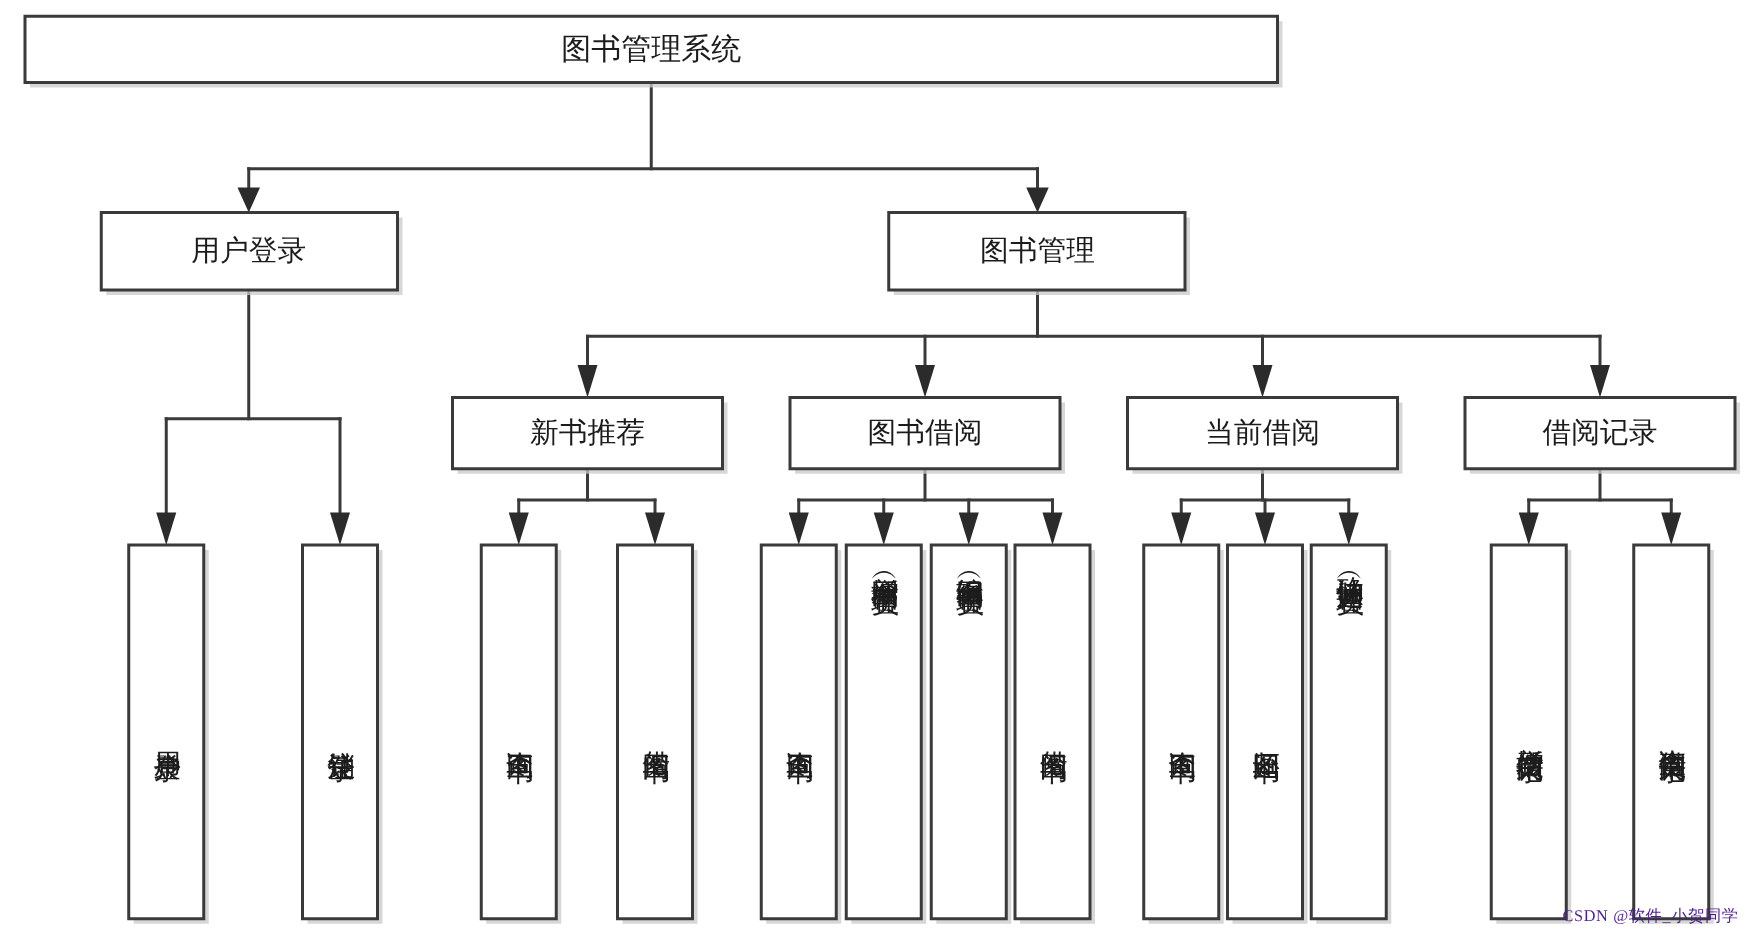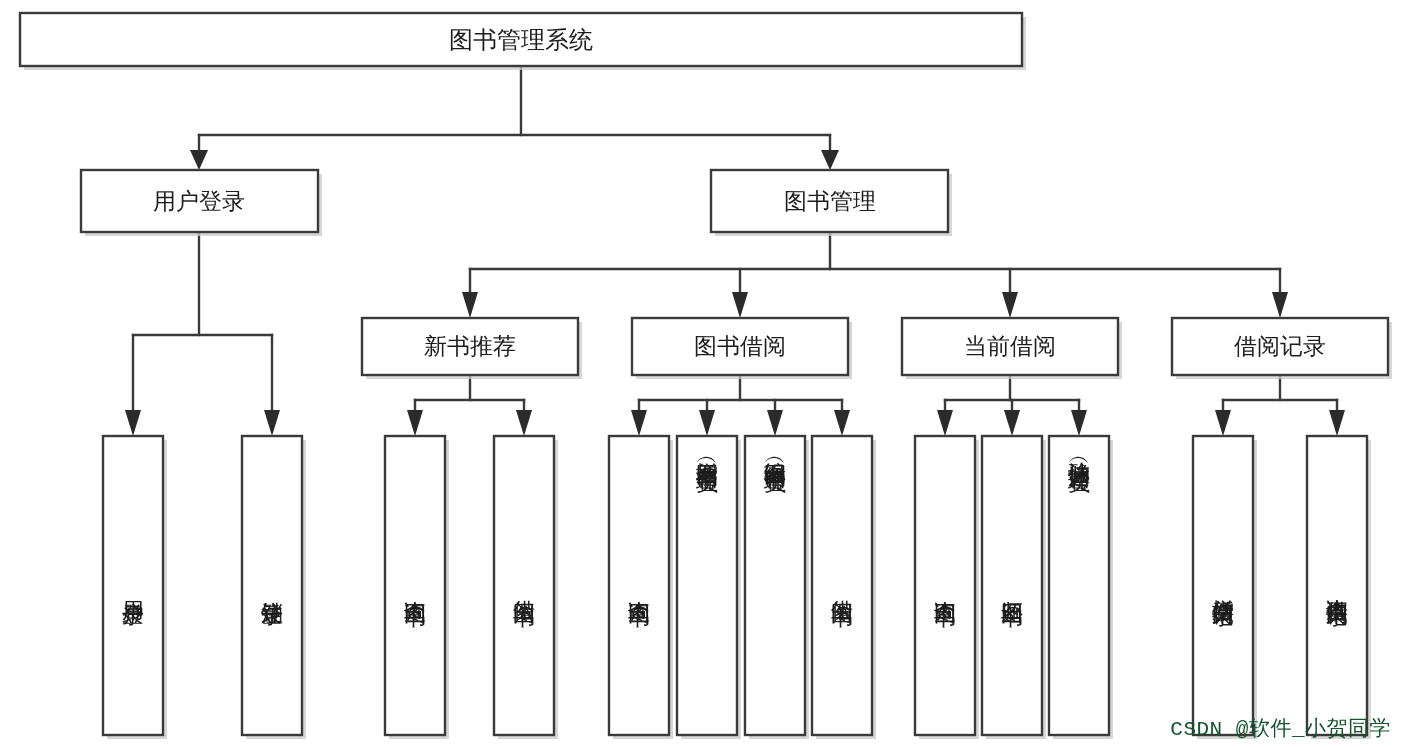--- a/index.html
+++ b/index.html
@@ -74,23 +74,23 @@
     line-height: 1.18;
     letter-spacing: 1.5px;
     color: #1c1c1c;
     white-space: nowrap;
     text-align: center;
   }
   #watermark {
     position: absolute;
     right: 14px;
     bottom: 5px;
-    font-family: Liberation Mono, monospace;
-    font-size: 21px;
-    color: #14532d;
+    font-family: Liberation Serif, serif;
+    font-size: 13px;
+    color: #4c1d95;
     letter-spacing: .5px;
     user-select: none;
   }
 </style>
 </head>
 <body>
 
 <div id="diagram-root">
 
   <svg class="flow" viewBox="0 0 1405 747">

